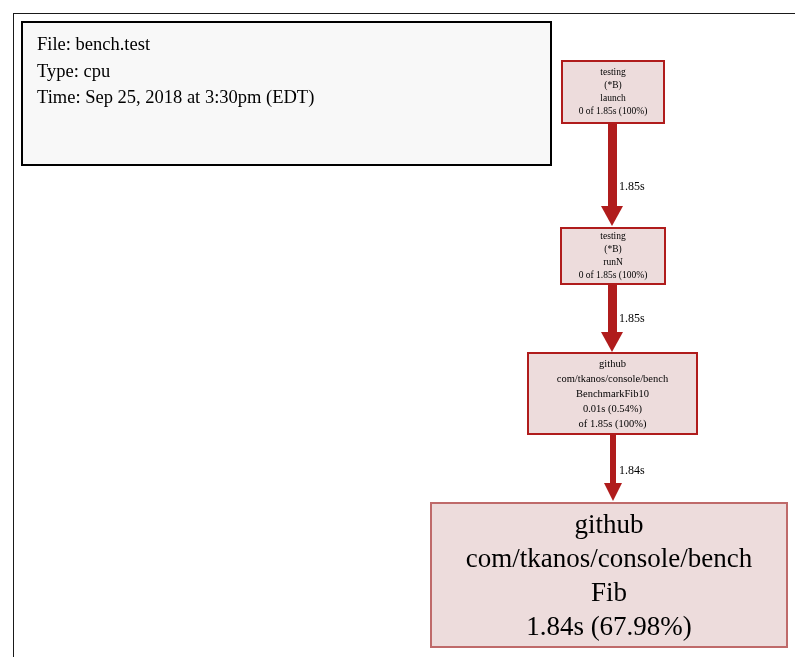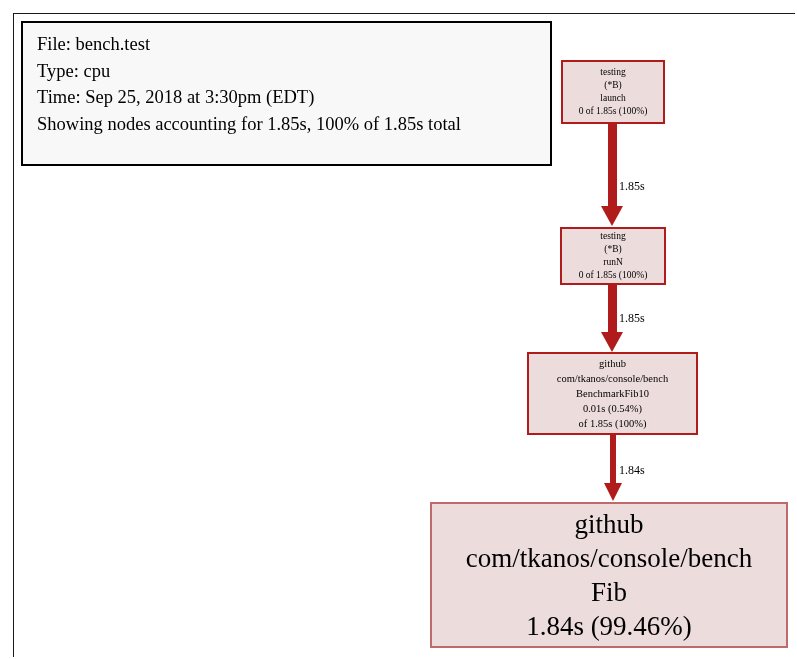--- a/index.html
+++ b/index.html
@@ -149,21 +149,20 @@
 <body>
 
 <div id="graph-canvas">
 
   <div id="page-frame"></div>
 
   <div id="legend-box">
     <div class="legend-line">File: bench.test</div>
     <div class="legend-line">Type: cpu</div>
     <div class="legend-line">Time: Sep 25, 2018 at 3:30pm (EDT)</div>
-    <div class="legend-line">Showing nodes accounting for 1.85s, 100% of 1.85s total</div>
   </div>
 
   <div class="node" id="node-launch">
     <span class="nline">testing</span>
     <span class="nline">(*B)</span>
     <span class="nline">launch</span>
     <span class="nline">0 of 1.85s (100%)</span>
   </div>
 
   <div class="edge-shaft" id="edge1-shaft"></div>
@@ -190,16 +189,16 @@
   </div>
 
   <div class="edge-shaft" id="edge3-shaft"></div>
   <div class="edge-head thin" id="edge3-head"></div>
   <div class="edge-label" id="edge3-label">1.84s</div>
 
   <div class="node" id="node-fib">
     <span class="nline">github</span>
     <span class="nline">com/tkanos/console/bench</span>
     <span class="nline">Fib</span>
-    <span class="nline">1.84s (99.46%)</span>
+    <span class="nline">1.84s (67.98%)</span>
   </div>
 
 </div>
 
 </body></html>

